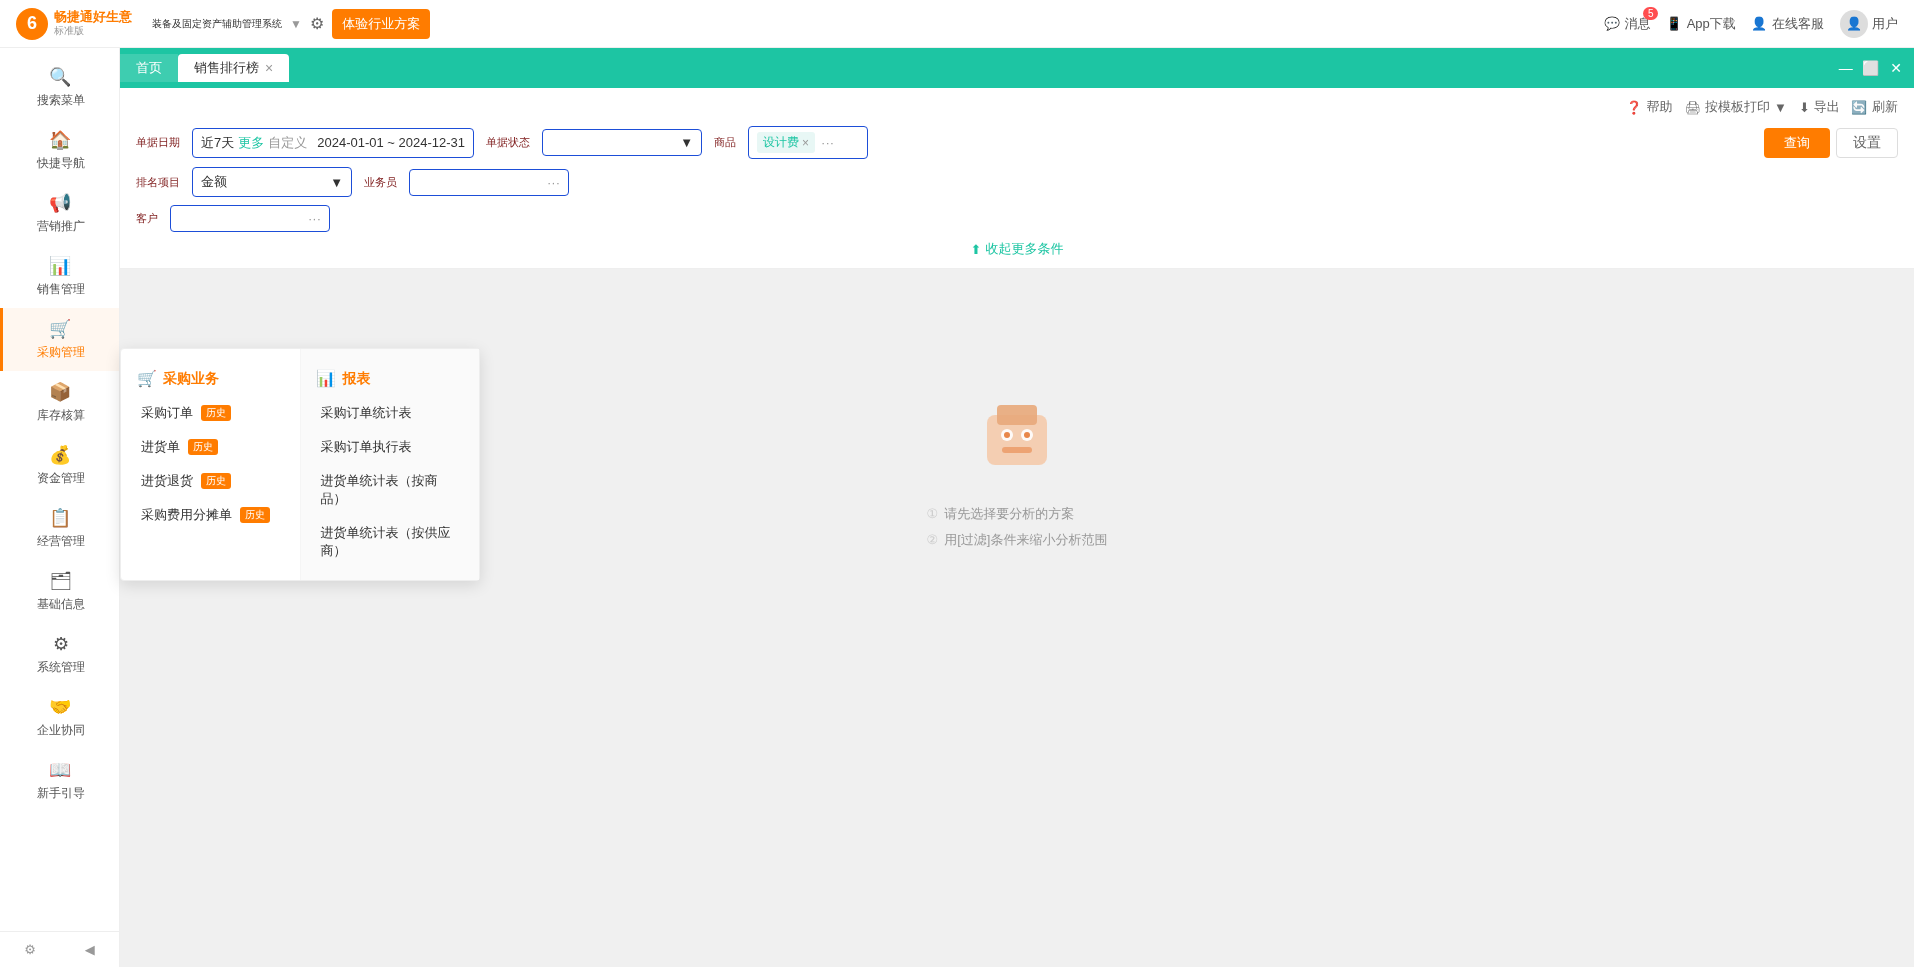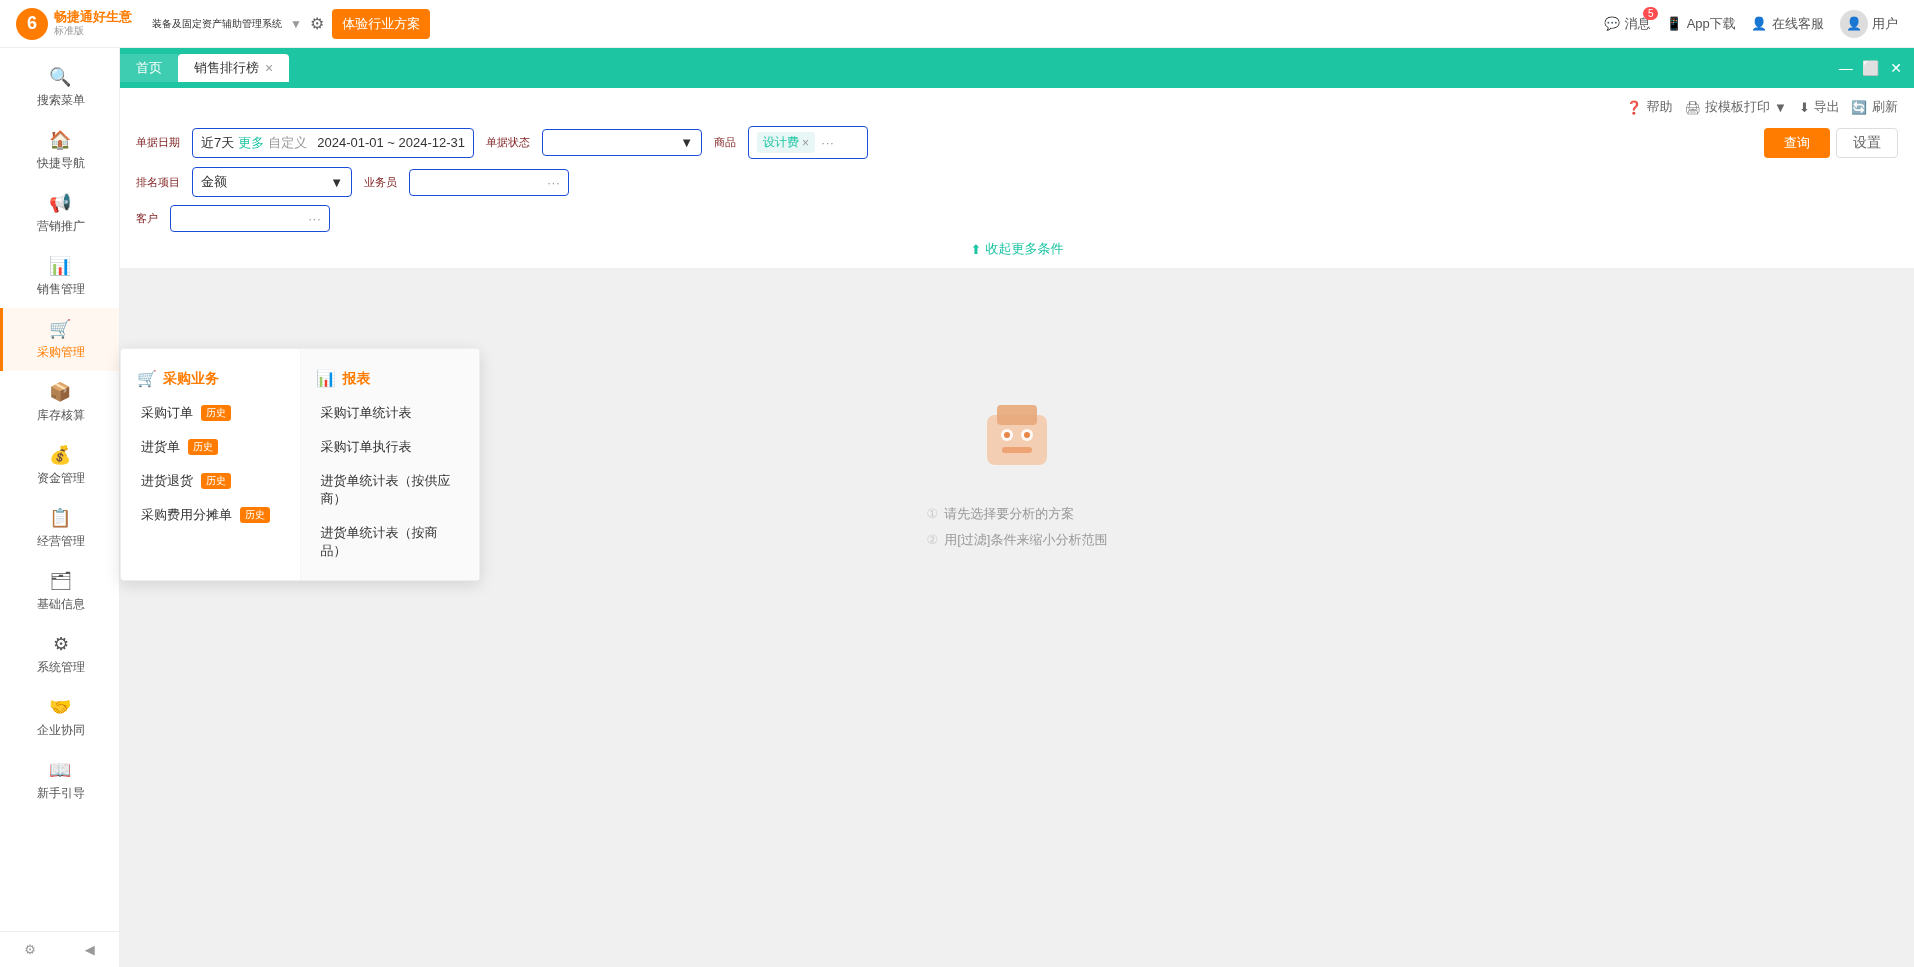--- a/index.html
+++ b/index.html
@@ -217,24 +217,24 @@
               <span class="icon">📊</span>
               <span>报表</span>
             </div>
             <div class="dropdown-item">
               <span>采购订单统计表</span>
             </div>
             <div class="dropdown-item">
               <span>采购订单执行表</span>
             </div>
             <div class="dropdown-item">
+              <span>进货单统计表（按商品）</span>
+            </div>
+            <div class="dropdown-item">
               <span>进货单统计表（按供应商）</span>
-            </div>
-            <div class="dropdown-item">
-              <span>进货单统计表（按商品）</span>
             </div>
           </div>
         </div>
       </div>
     </div>
     <div class="sidebar-item">
       <span class="icon">📦</span>
       <span>库存核算</span>
     </div>
     <div class="sidebar-item">

